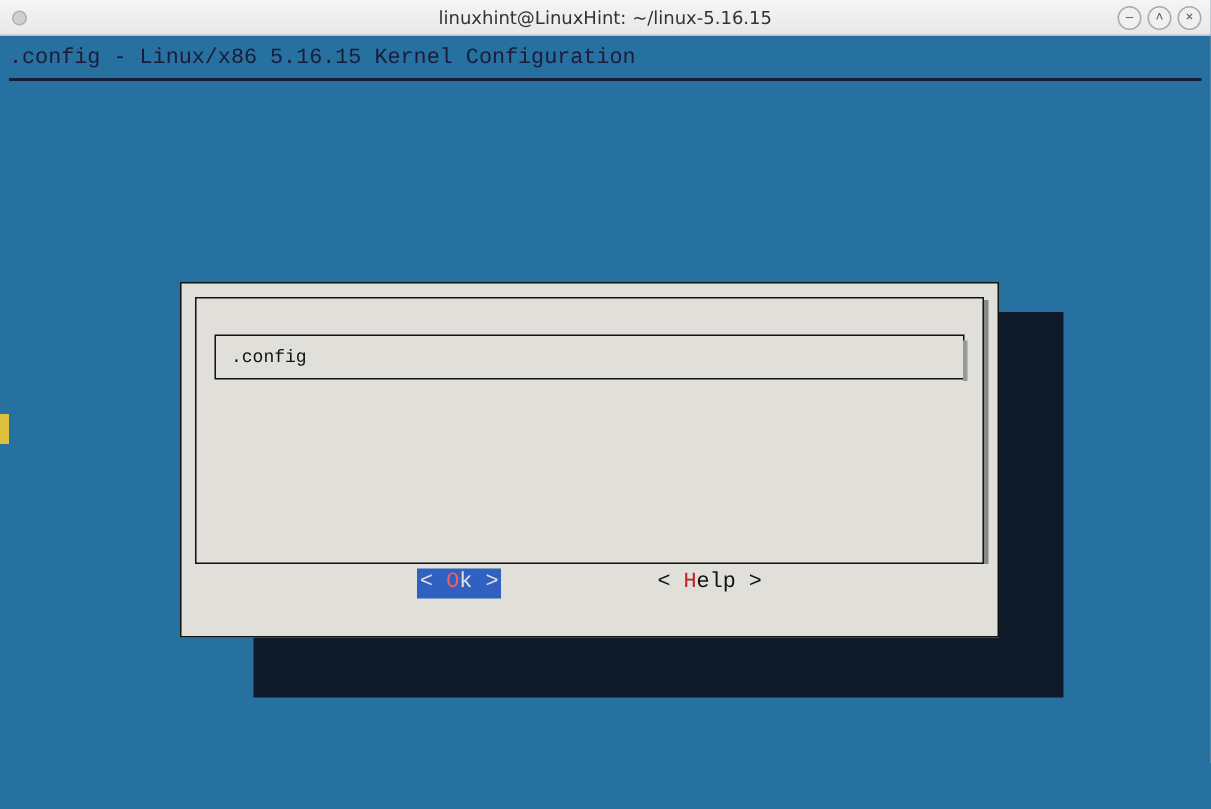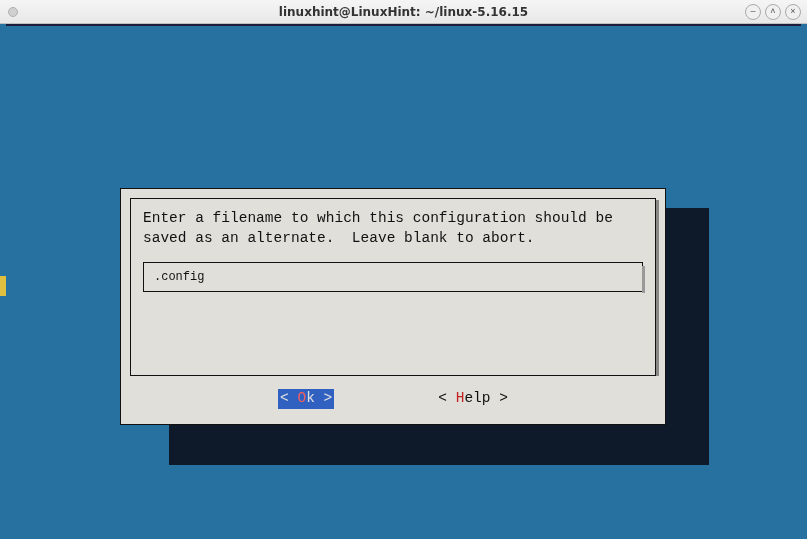--- a/index.html
+++ b/index.html
@@ -31,21 +31,21 @@
       left: 8px;
       top: 50%;
       transform: translateY(-50%);
       width: 10px;
       height: 10px;
       border-radius: 50%;
       background: #d0d0d0;
       border: 1px solid #b0b0b0;
     }
     .titlebar-title {
-      font-weight: bold;
+      font-weight: normal;
       color: #333;
     }
     .titlebar-controls {
       position: absolute;
       right: 6px;
       top: 50%;
       transform: translateY(-50%);
       display: flex;
       gap: 4px;
     }
@@ -151,21 +151,21 @@
       position: absolute;
       left: 9px;
       right: 9px;
       bottom: 48px;
       border-top: 1px solid #111;
     }
     .dialog-buttons {
       position: absolute;
       left: 0;
       right: 0;
-      bottom: 10px;
+      bottom: 20px;
       height: 30px;
       display: flex;
       align-items: center;
       justify-content: center;
       gap: 60px;
       font-size: 14.5px;
     }
     .btn-ok {
       background: #3060c0;
       color: #e0e0e0;
@@ -190,29 +190,29 @@
   <div class="titlebar-dot"></div>
   <div class="titlebar-title">linuxhint@LinuxHint: ~/linux-5.16.15</div>
   <div class="titlebar-controls">
     <div class="titlebar-btn">–</div>
     <div class="titlebar-btn">˄</div>
     <div class="titlebar-btn">×</div>
   </div>
 </div>
 
 <div class="terminal">
+  <div class="term-title-row">.config - Linux/x86 5.16.15 Kernel Configuration</div>
   <div class="term-underline"></div>
 
   <div class="yellow-bar"></div>
 
   <div class="shadow-box"></div>
 
   <div class="dialog">
     <div class="dialog-inner">
-      <div class="dialog-prompt">Enter a filename to which this configuration should be saved as an alternate.  Leave blank to abort.</div>
       <div class="input-box">
         <span>.config</span>
         <div class="input-box-shadow"></div>
       </div>
     </div>
     <div class="dialog-inner-shadow-r"></div>
     <div class="dialog-divider"></div>
     <div class="dialog-buttons">
       <span class="btn-ok"><span>&lt;  </span><span class="hotkey">O</span><span>k  &gt;</span></span>
       <span class="btn-help"><span>&lt; </span><span class="hotkey">H</span><span>elp &gt;</span></span>

